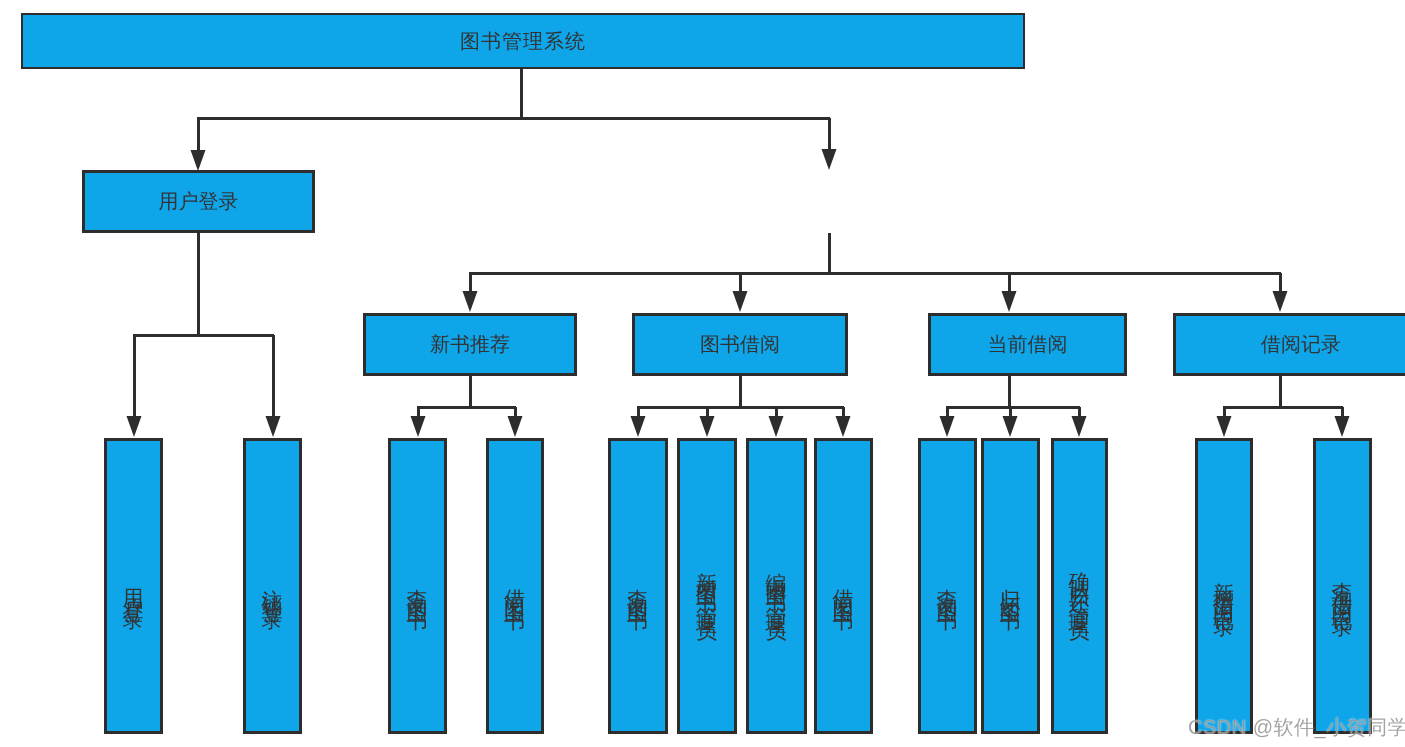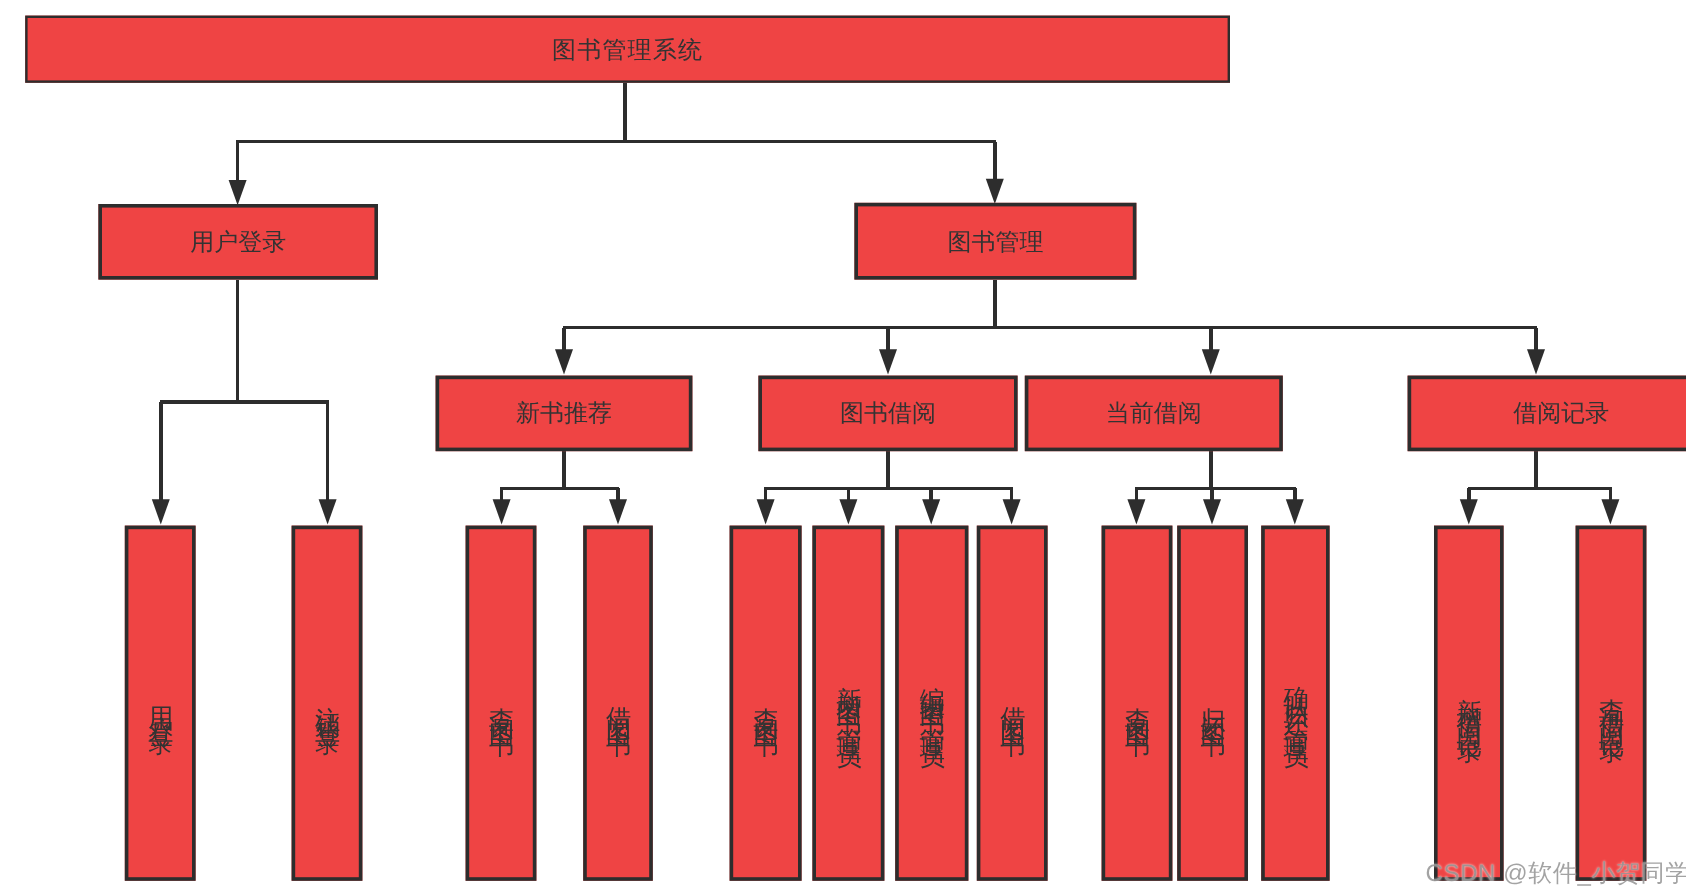--- a/index.html
+++ b/index.html
@@ -3,21 +3,21 @@
 <meta charset="utf-8">
 <style>
   html,body { margin:0; padding:0; background:#ffffff; }
   #canvas {
     position:relative; width:1405px; height:747px; background:#ffffff;
     font-family:"Liberation Sans","DejaVu Sans",sans-serif; color:#333333;
     overflow:hidden;
   }
   #wires { position:absolute; left:0; top:0; width:1405px; height:747px; }
   .box {
-    position:absolute; box-sizing:border-box; background:#ef4444;
+    position:absolute; box-sizing:border-box; background:#0ea5e9;
     border:3px solid #2d2d2d; display:flex; align-items:center; justify-content:center;
     font-size:20px; color:#333333; text-align:center; z-index:2;
   }
   .box.root { border-width:2px; font-size:20px; letter-spacing:1px; }
   .box.v {
     writing-mode:vertical-rl; text-orientation:mixed;
     font-size:21px; letter-spacing:7px; line-height:1;
   }
   #watermark {
     position:absolute; left:1188px; top:714px; z-index:5;
@@ -92,25 +92,24 @@
       <polygon points="1002.5,416 1017.5,416 1010,437"></polygon>
       <polygon points="1071.5,416 1086.5,416 1079,437"></polygon>
       <polygon points="1216.5,416 1231.5,416 1224,437"></polygon>
       <polygon points="1334.5,416 1349.5,416 1342,437"></polygon>
     </g>
   </svg>
 
   <div class="box root" style="left:21px;top:13px;width:1004px;height:56px">图书管理系统</div>
 
   <div class="box" style="left:82px;top:170px;width:233px;height:63px">用户登录</div>
-  <div class="box" style="left:712px;top:169px;width:235px;height:64px">图书管理</div>
 
   <div class="box" style="left:363px;top:313px;width:214px;height:63px">新书推荐</div>
   <div class="box" style="left:632px;top:313px;width:216px;height:63px">图书借阅</div>
-  <div class="box" style="left:854px;top:313px;width:215px;height:63px">当前借阅</div>
+  <div class="box" style="left:928px;top:313px;width:199px;height:63px">当前借阅</div>
   <div class="box" style="left:1173px;top:313px;width:256px;height:63px">借阅记录</div>
 
   <div class="box v" style="left:104px;top:438px;width:59px;height:296px">用户登录</div>
   <div class="box v" style="left:243px;top:438px;width:59px;height:296px">注销登录</div>
 
   <div class="box v" style="left:388px;top:438px;width:59px;height:296px">查询图书</div>
   <div class="box v" style="left:486px;top:438px;width:58px;height:296px">借阅图书</div>
 
   <div class="box v" style="left:608px;top:438px;width:60px;height:296px">查询图书</div>
   <div class="box v" style="left:677px;top:438px;width:60px;height:296px">新增图书（管理员）</div>

